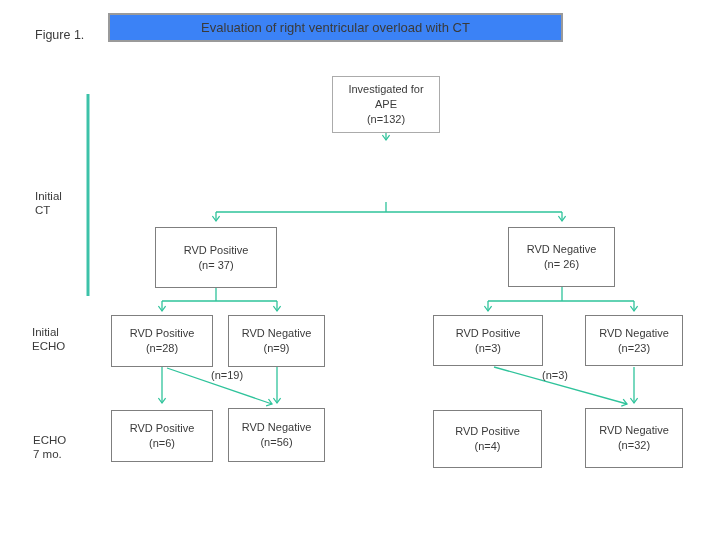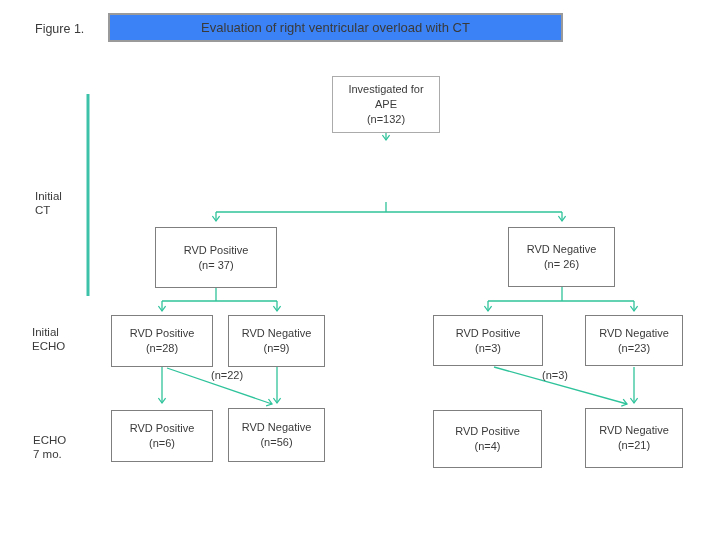--- a/index.html
+++ b/index.html
@@ -4,21 +4,21 @@
 <style>
   html,body{margin:0;padding:0;background:#fff;}
   .stage{
     position:relative;width:720px;height:540px;background:#ffffff;overflow:hidden;
     font-family:"Liberation Sans",sans-serif;color:var(--text,#3a3a3a);
   }
   .wires{position:absolute;left:0;top:0;width:720px;height:540px;pointer-events:none;}
   .edge{stroke:var(--connector,#2fc39b);stroke-width:1.3;fill:none;}
   .timeline{stroke:var(--timeline,#3cc2a9);stroke-width:3;fill:none;}
   marker path{stroke:var(--connector,#2fc39b);fill:none;stroke-width:1.4;}
-  .fig-label{position:absolute;left:35px;top:22px;font-size:12.5px;}
+  .fig-label{position:absolute;left:35px;top:28px;font-size:12.5px;}
   .title-box{
     position:absolute;left:108px;top:13px;width:455px;height:29px;
     border:2px solid #9a9a9a;background:#3b82f6;box-sizing:border-box;
     display:flex;align-items:center;justify-content:center;font-size:13px;
   }
   .node{
     position:absolute;box-sizing:border-box;background:#fff;
     border:1.5px solid var(--box-border,#7f7f7f);
     display:flex;flex-direction:column;align-items:center;justify-content:center;
     font-size:11px;line-height:15px;text-align:center;
@@ -111,34 +111,34 @@
     <span class="ln">(n=56)</span>
   </div>
 
   <div class="node" style="left:433px;top:410px;width:109px;height:58px;">
     <span class="ln">RVD Positive</span>
     <span class="ln">(n=4)</span>
   </div>
 
   <div class="node" style="left:585px;top:408px;width:98px;height:60px;">
     <span class="ln">RVD Negative</span>
-    <span class="ln">(n=21)</span>
+    <span class="ln">(n=32)</span>
   </div>
 
   <div class="stage-label" style="left:35px;top:189px;">
     <span class="ln">Initial</span>
     <span class="ln">CT</span>
   </div>
 
   <div class="stage-label" style="left:32px;top:325px;">
     <span class="ln">Initial</span>
     <span class="ln">ECHO</span>
   </div>
 
   <div class="stage-label" style="left:33px;top:433px;">
     <span class="ln">ECHO</span>
     <span class="ln">7 mo.</span>
   </div>
 
-  <div class="edge-label" style="left:211px;top:369px;">(n=22)</div>
+  <div class="edge-label" style="left:211px;top:369px;">(n=19)</div>
   <div class="edge-label" style="left:542px;top:369px;">(n=3)</div>
 
 </div>
 
 </body></html>

